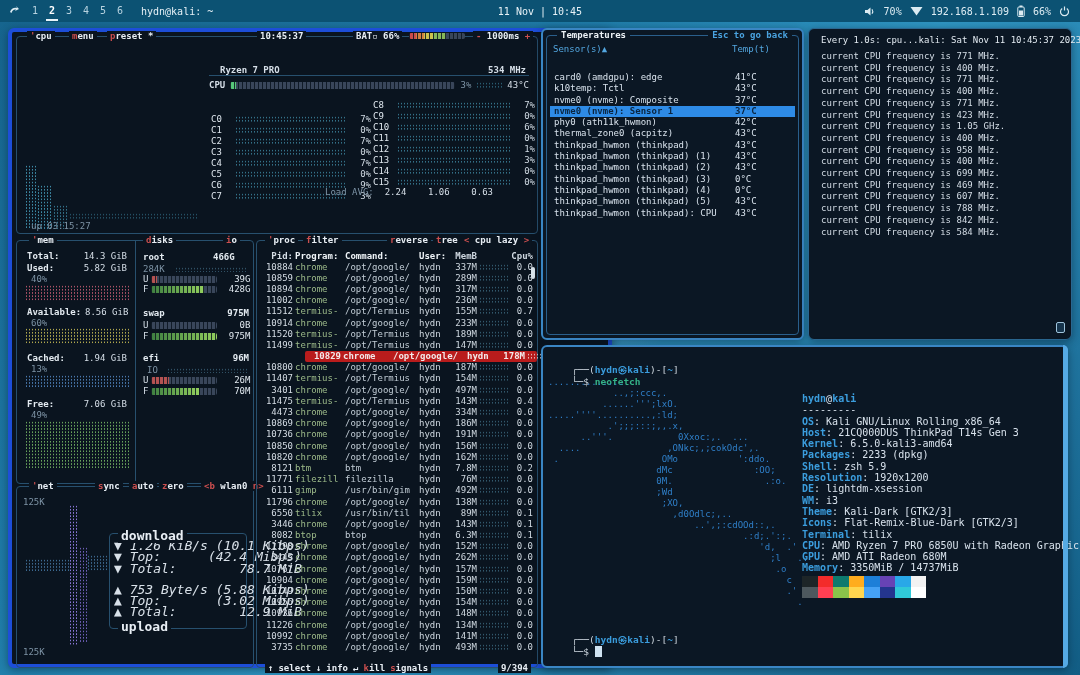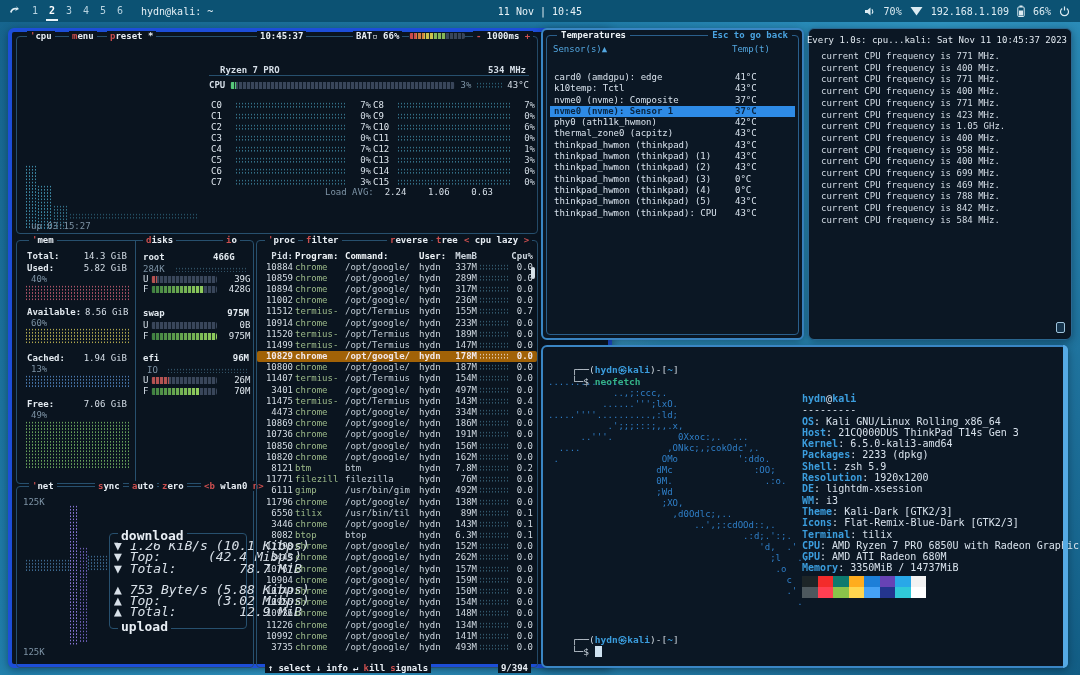--- a/index.html
+++ b/index.html
@@ -67,38 +67,38 @@
   .phead,.prow{display:grid;grid-template-columns:32px 48px 72px 28px 28px 30px 22px;column-gap:2px;align-items:center;padding:0 2px 0 4px;}
   .prow{height:11.2px;}
   .phead{font-weight:bold;color:#eef3f7;}
   .c-pid{text-align:right;color:#d5dde5;}
   .c-prog{color:#9dbb8a;}
   .c-cmd{color:#c2cdd6;}
   .c-user{color:#cfd8e0;}
   .c-mem{text-align:right;color:#cfd8e0;}
   .c-dots{height:6px;color:#3f6f86;opacity:.75;}
   .c-cpu{text-align:right;color:#cfd8e0;}
-  .prow.sel{background:#a16207;border-radius:2px;}
+  .prow.sel{background:#b91c1c;border-radius:2px;margin-left:48px;}
   .prow.sel span{color:#f3e9ea;font-weight:bold;}
   .pfoot{position:absolute;bottom:-6px;left:8px;right:8px;display:flex;gap:5px;background:#0a141f;padding:0 3px;font-weight:bold;color:#e8eef4;width:fit-content;}
   .pcount{position:absolute;bottom:-6px;right:6px;background:#0a141f;padding:0 3px;font-weight:bold;color:#e8eef4;}
   .scrollthumb{position:absolute;right:2px;top:26px;width:4px;height:12px;background:#d9e4ec;border-radius:2px;}
   
   .tbox{position:absolute;left:3px;top:5px;right:3px;bottom:3px;border:1px solid #2a5f8c;border-radius:4px;}
   .ttitle{position:absolute;top:-6px;left:10px;background:#0b1724;padding:0 4px;font-weight:bold;color:#eef3f7;}
   .tesc{position:absolute;top:-6px;right:6px;background:#0b1724;padding:0 4px;color:#4aa3e0;font-weight:bold;}
   .thead{position:absolute;left:6px;right:6px;top:8px;display:flex;color:#53a7e0;}
   .trows{position:absolute;left:3px;right:3px;top:36px;}
   .trow{display:flex;height:11.3px;line-height:11.3px;padding:0 4px;color:#d8e2ec;}
   .trow .sensor{flex:1;}
   .trow .tval{width:56px;}
   .trow.tsel{background:#2e8be6;}
   .trow.tsel span{color:#0a2540;font-weight:bold;}
   
-  .whead{display:flex;justify-content:flex-end;padding:6px 4px 2px 20px;color:#e2eaf1;white-space:pre;}
+  .whead{display:flex;justify-content:flex-start;padding:6px 4px 2px 12px;color:#e2eaf1;white-space:pre;}
   .wlines{padding:4px 0 0 12px;}
   .wline{line-height:11.7px;color:#d4dde6;white-space:pre;}
   
   .neo-line{position:absolute;white-space:pre;font-size:9.5px;}
   .p-frame{color:#cfd8e0;}
   .p-user{color:#3b9ddd;font-weight:bold;}
   .p-cmd{color:#35b388;font-weight:bold;}
   .p-tilde{color:#3b9ddd;font-weight:bold;}
   .neo-art{position:absolute;left:5px;top:30px;color:#2f7fc8;font-size:9px;line-height:11px;white-space:pre;}
   .neo-info{position:absolute;left:259px;top:46px;font-size:10px;}
@@ -183,21 +183,21 @@
         <span class="cpu-mhz">534 MHz</span>
       </div>
       <div class="cpurow">
         <span class="bold">CPU</span>
         <span class="cpubar seg" style="background-image:repeating-linear-gradient(90deg, rgba(10,20,31,.85) 0 1px, transparent 1px 4px),linear-gradient(90deg,#57c77a 0 6px,#39465a 6px);"></span>
         <span class="dim">3%</span>
         <span class="dotfield" style="width:26px;height:6px;color:#3e8ca8;opacity:.6;"></span>
         <span>43°C</span>
       </div>
     </div>
-    <div class="cores" id="cores-left" style="left:194px;top:62px;">
+    <div class="cores" id="cores-left" style="left:194px;top:76px;">
         <div class="crow">
           <span class="cname">C0</span>
           <span class="cdots dotfield"></span>
           <span class="cpct">7%</span>
         </div>
         <div class="crow">
           <span class="cname">C1</span>
           <span class="cdots dotfield"></span>
           <span class="cpct">0%</span>
         </div>
@@ -796,20 +796,21 @@
       <div class="wline">current CPU frequency is 771 MHz.</div>
       <div class="wline">current CPU frequency is 400 MHz.</div>
       <div class="wline">current CPU frequency is 771 MHz.</div>
       <div class="wline">current CPU frequency is 423 MHz.</div>
       <div class="wline">current CPU frequency is 1.05 GHz.</div>
       <div class="wline">current CPU frequency is 400 MHz.</div>
       <div class="wline">current CPU frequency is 958 MHz.</div>
       <div class="wline">current CPU frequency is 400 MHz.</div>
       <div class="wline">current CPU frequency is 699 MHz.</div>
       <div class="wline">current CPU frequency is 469 MHz.</div>
+      <div class="wline">current CPU frequency is 607 MHz.</div>
       <div class="wline">current CPU frequency is 788 MHz.</div>
       <div class="wline">current CPU frequency is 842 MHz.</div>
       <div class="wline">current CPU frequency is 584 MHz.</div>
     </div>
   <div style="position:absolute;right:6px;bottom:6px;width:9px;height:11px;border:1px solid #9fc4dc;border-radius:2px;background:#16344c;"></div>
 </div>
 
 <div class="window w-neo">
   <div class="neo-line" style="left:6px;top:6px;">
     <span class="p-frame">┌──(</span><span class="p-user">hydn</span><span class="p-user">㉿</span><span class="p-user">kali</span><span class="p-frame">)-[</span><span class="p-tilde">~</span><span class="p-frame">]</span>

